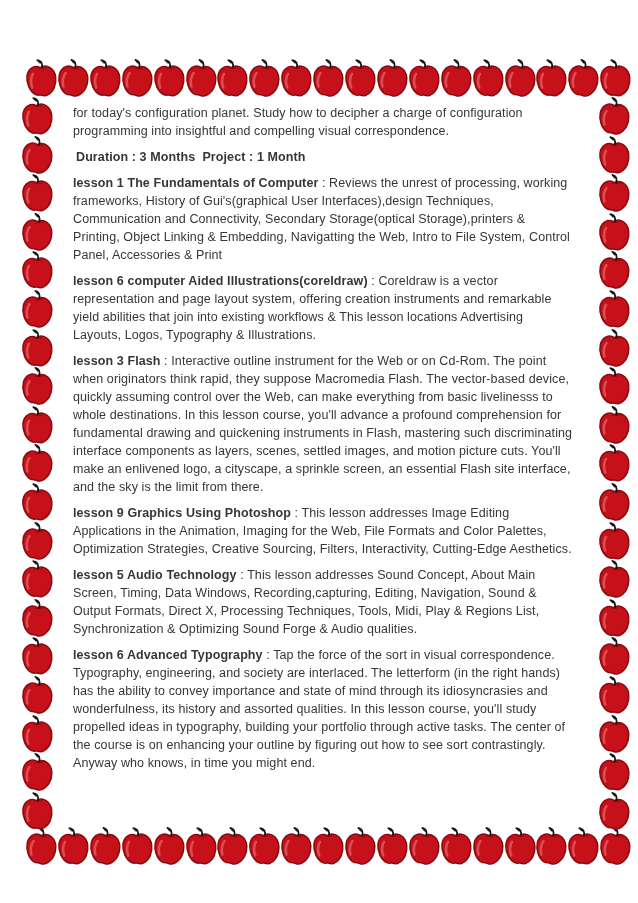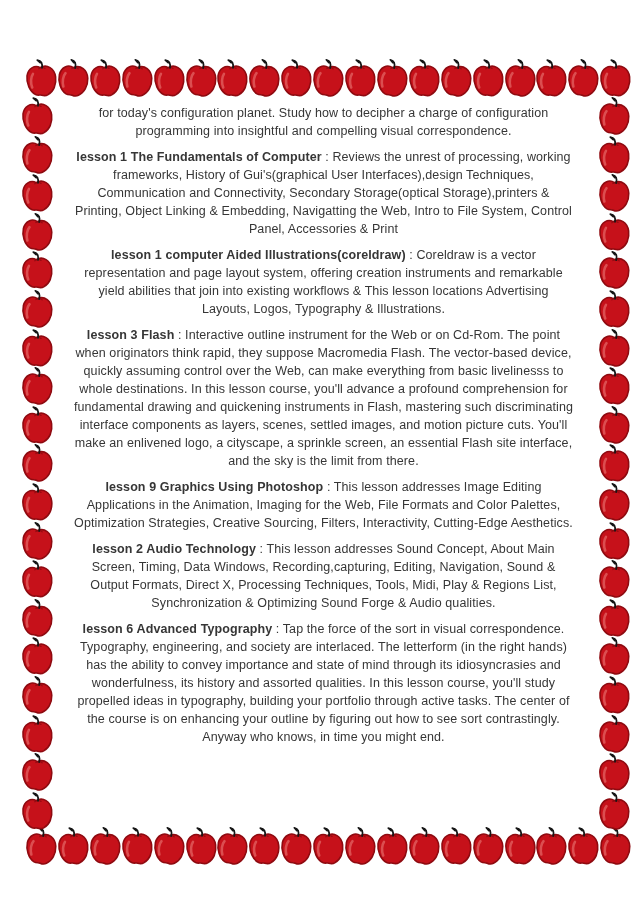--- a/index.html
+++ b/index.html
@@ -26,21 +26,21 @@
   .apple-body{fill:var(--apple-body);stroke:var(--apple-outline);stroke-width:1.6;}
   .apple-highlight{fill:none;stroke:var(--apple-highlight);stroke-width:2.6;stroke-linecap:round;opacity:.8;}
   .apple-stem{fill:none;stroke:var(--apple-stem);stroke-width:1.7;stroke-linecap:round;}
   .apple-dimple{fill:none;stroke:var(--apple-outline);stroke-width:1.3;stroke-linecap:round;opacity:.85;}
   .content{
     position:absolute;left:73px;top:104px;width:507px;
     color:var(--text-color);
     font-size:12.5px;line-height:18px;
     letter-spacing:.1px;
   }
-  .content p{margin:0 6px 8px 0;text-align:center;}
+  .content p{margin:0 6px 8px 0;}
   .intro{margin-bottom:10px;}
   .duration{
     font-weight:bold;white-space:pre-wrap;padding-left:3px;margin-bottom:10px;
   }
   .lesson{margin-bottom:10px;}
   .lesson b{font-weight:bold;}
   .footer-note{margin-top:12px;}
 </style>
 </head>
 <body>
@@ -436,23 +436,24 @@
       </div>
       <div class="apple" style="left: 596px; top: 790.8px; transform: rotate(3deg);">
         <svg viewBox="0 0 36 42">
           <use href="#apple-shape"></use>
         </svg>
       </div>
     </div>
 
   <div class="content">
     <p class="intro">for today's configuration planet. Study how to decipher a charge of configuration programming into insightful and compelling visual correspondence.</p>
+    <p class="duration">Duration : 3 Months  Project : 1 Month</p>
     <div id="lessons">
         <p class="lesson"><b>lesson 1 The Fundamentals of Computer</b><span> : Reviews the unrest of processing, working frameworks, History of Gui's(graphical User Interfaces),design Techniques, Communication and Connectivity, Secondary Storage(optical Storage),printers &amp; Printing, Object Linking &amp; Embedding, Navigatting the Web, Intro to File System, Control Panel, Accessories &amp; Print</span></p>
-        <p class="lesson"><b>lesson 1 computer Aided Illustrations(coreldraw)</b><span> : Coreldraw is a vector representation and page layout system, offering creation instruments and remarkable yield abilities that join into existing workflows &amp; This lesson locations Advertising Layouts, Logos, Typography &amp; Illustrations.</span></p>
+        <p class="lesson"><b>lesson 6 computer Aided Illustrations(coreldraw)</b><span> : Coreldraw is a vector representation and page layout system, offering creation instruments and remarkable yield abilities that join into existing workflows &amp; This lesson locations Advertising Layouts, Logos, Typography &amp; Illustrations.</span></p>
         <p class="lesson"><b>lesson 3 Flash</b><span> : Interactive outline instrument for the Web or on Cd-Rom. The point when originators think rapid, they suppose Macromedia Flash. The vector-based device, quickly assuming control over the Web, can make everything from basic livelinesss to whole destinations. In this lesson course, you'll advance a profound comprehension for fundamental drawing and quickening instruments in Flash, mastering such discriminating interface components as layers, scenes, settled images, and motion picture cuts. You'll make an enlivened logo, a cityscape, a sprinkle screen, an essential Flash site interface, and the sky is the limit from there.</span></p>
         <p class="lesson"><b>lesson 9 Graphics Using Photoshop</b><span> : This lesson addresses Image Editing Applications in the Animation, Imaging for the Web, File Formats and Color Palettes, Optimization Strategies, Creative Sourcing, Filters, Interactivity, Cutting-Edge Aesthetics.</span></p>
-        <p class="lesson"><b>lesson 2 Audio Technology</b><span> : This lesson addresses Sound Concept, About Main Screen, Timing, Data Windows, Recording,capturing, Editing, Navigation, Sound &amp; Output Formats, Direct X, Processing Techniques, Tools, Midi, Play &amp; Regions List, Synchronization &amp; Optimizing Sound Forge &amp; Audio qualities.</span></p>
+        <p class="lesson"><b>lesson 5 Audio Technology</b><span> : This lesson addresses Sound Concept, About Main Screen, Timing, Data Windows, Recording,capturing, Editing, Navigation, Sound &amp; Output Formats, Direct X, Processing Techniques, Tools, Midi, Play &amp; Regions List, Synchronization &amp; Optimizing Sound Forge &amp; Audio qualities.</span></p>
         <p class="lesson"><b>lesson 6 Advanced Typography</b><span> : Tap the force of the sort in visual correspondence. Typography, engineering, and society are interlaced. The letterform (in the right hands) has the ability to convey importance and state of mind through its idiosyncrasies and wonderfulness, its history and assorted qualities. In this lesson course, you'll study propelled ideas in typography, building your portfolio through active tasks. The center of the course is on enhancing your outline by figuring out how to see sort contrastingly. Anyway who knows, in time you might end.</span></p>
       </div>
   </div>
 
 </div>
 
 </body></html>

